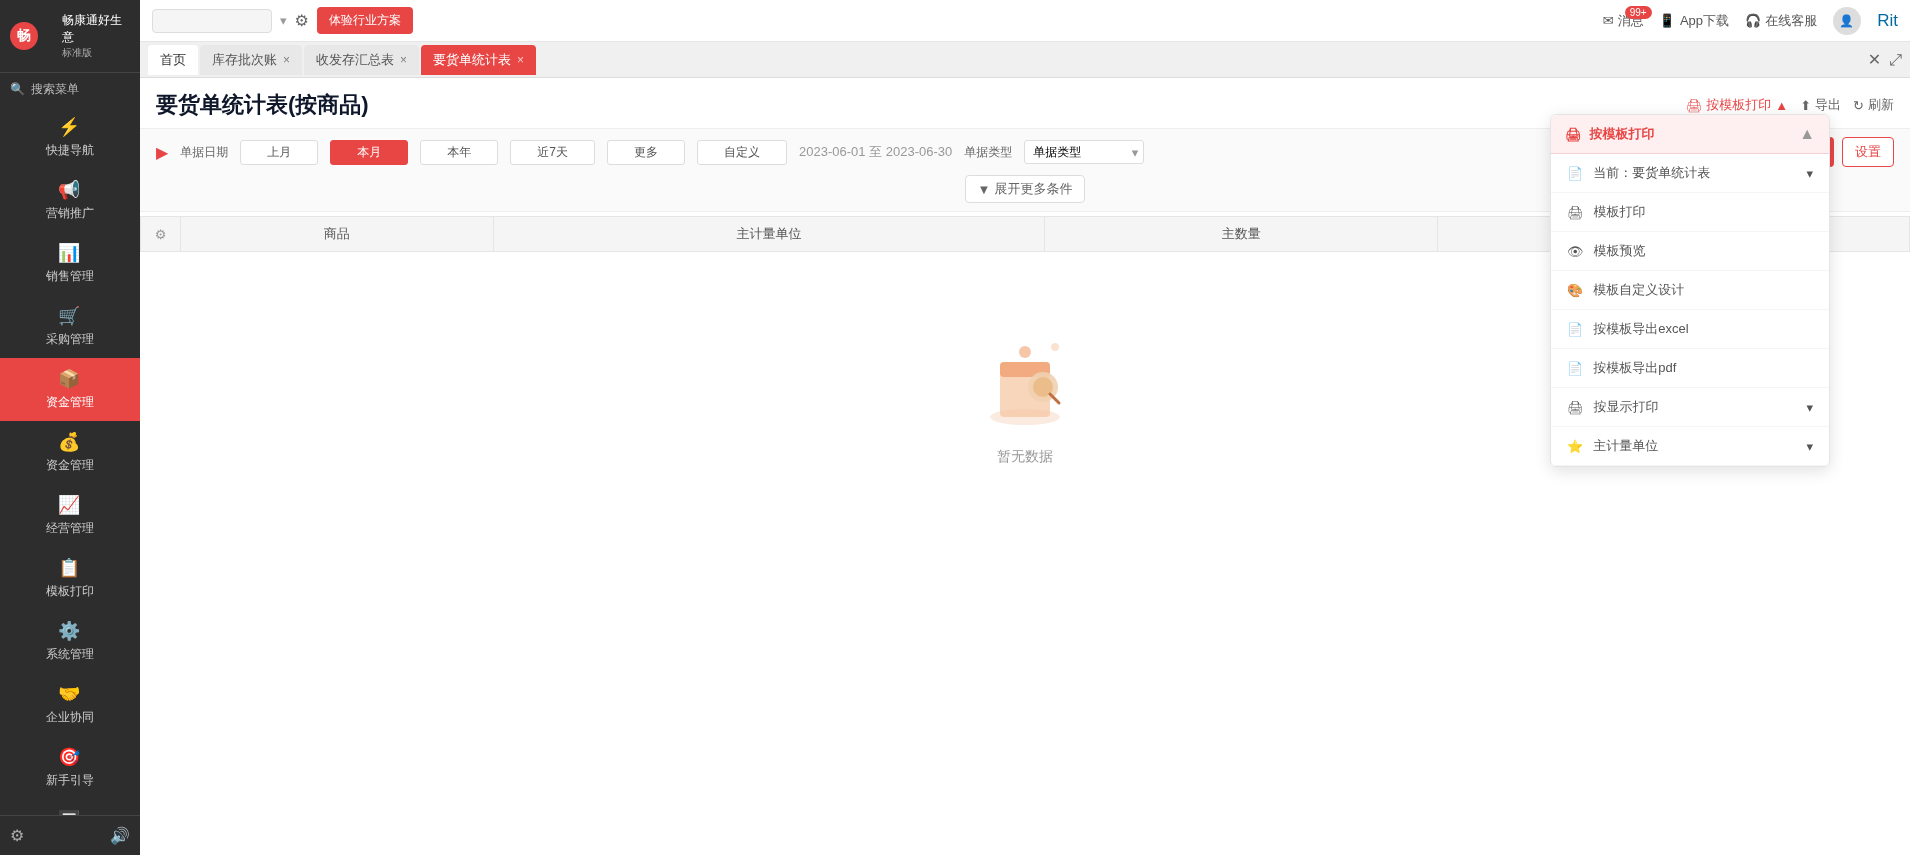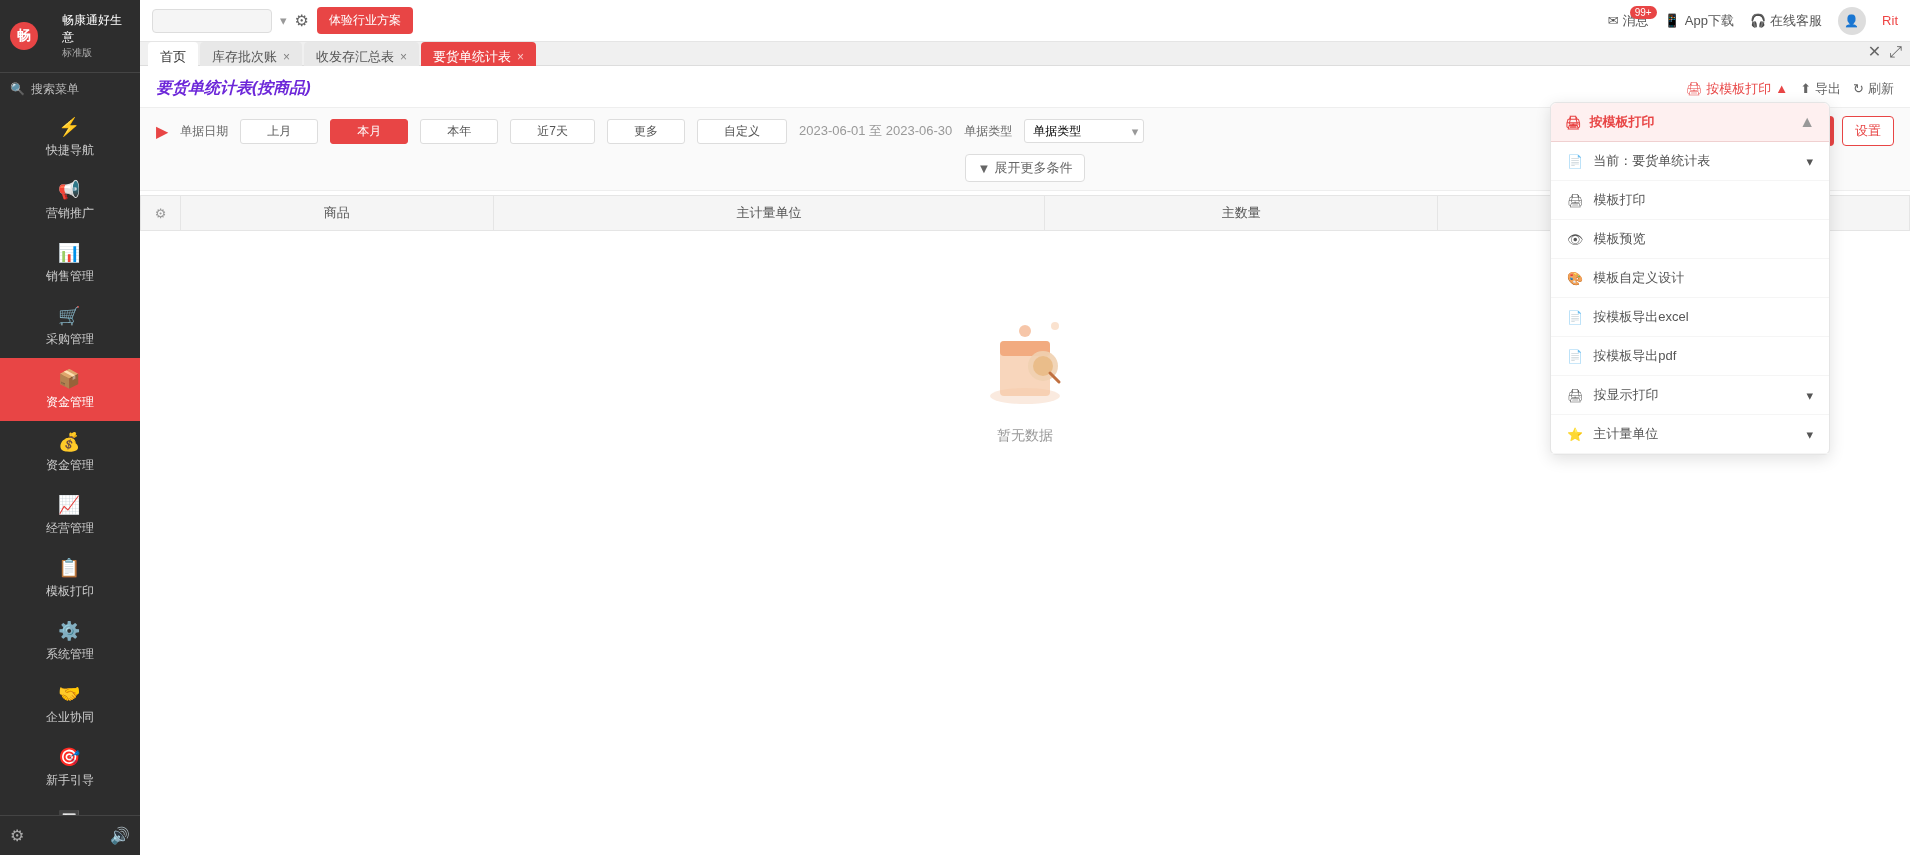--- a/index.html
+++ b/index.html
@@ -122,28 +122,28 @@
     }
     .topbar-app { display: flex; align-items: center; gap: 4px; color: #555; font-size: 13px; cursor: pointer; }
     .topbar-service { display: flex; align-items: center; gap: 4px; color: #555; font-size: 13px; cursor: pointer; }
     .topbar-avatar {
       width: 28px; height: 28px;
       background: #ddd;
       border-radius: 50%;
       display: flex; align-items: center; justify-content: center;
       font-size: 12px; color: #666; cursor: pointer;
     }
-    .topbar-username { font-size: 13px; color: #ef4444; cursor: pointer; }
+    .topbar-username { font-size: 17px; color: #0369a1; cursor: pointer; }
 
     
     .tabbar {
-      height: 24px;
+      height: 36px;
       background: #f0f0f0;
       display: flex;
-      align-items: flex-start;
+      align-items: center;
       padding: 0 8px;
       border-bottom: 1px solid #ddd;
       gap: 2px;
     }
     .tab {
       display: flex;
       align-items: center;
       padding: 6px 12px;
       font-size: 13px;
       color: #555;
@@ -161,21 +161,21 @@
     
     .page { flex: 1; overflow: auto; background: #fff; position: relative; }
 
     
     .page-header {
       padding: 12px 16px 8px;
       display: flex;
       align-items: center;
       justify-content: space-between;
     }
-    .page-title { font-size: 16px; font-weight: bold; color: #6d28d9; font-style: italic; }
+    .page-title { font-size: 22px; font-weight: bold; color: #0f172a; }
     .page-actions { display: flex; align-items: center; gap: 12px; position: relative; }
     .action-btn {
       display: flex; align-items: center; gap: 4px;
       color: #666; font-size: 13px; cursor: pointer;
     }
     .action-btn.active { color: #e84545; }
 
     
     .filter-bar {
       padding: 8px 16px;

